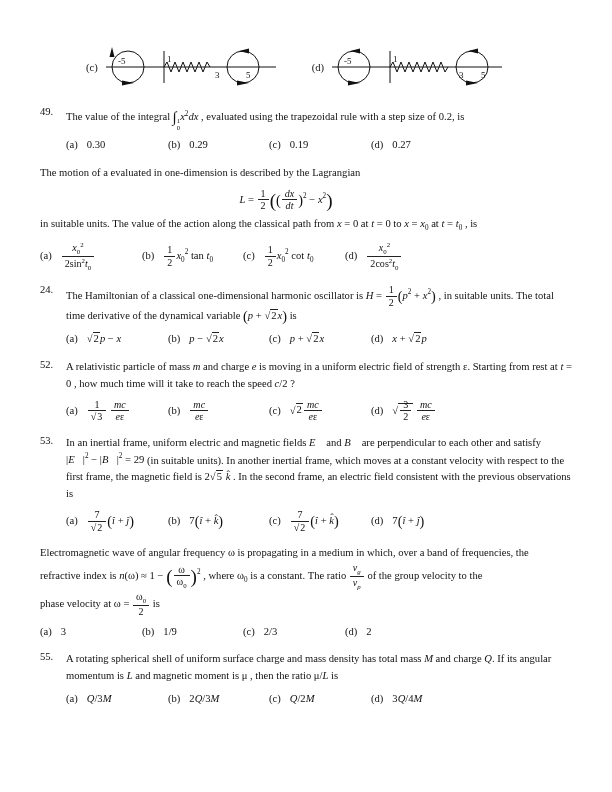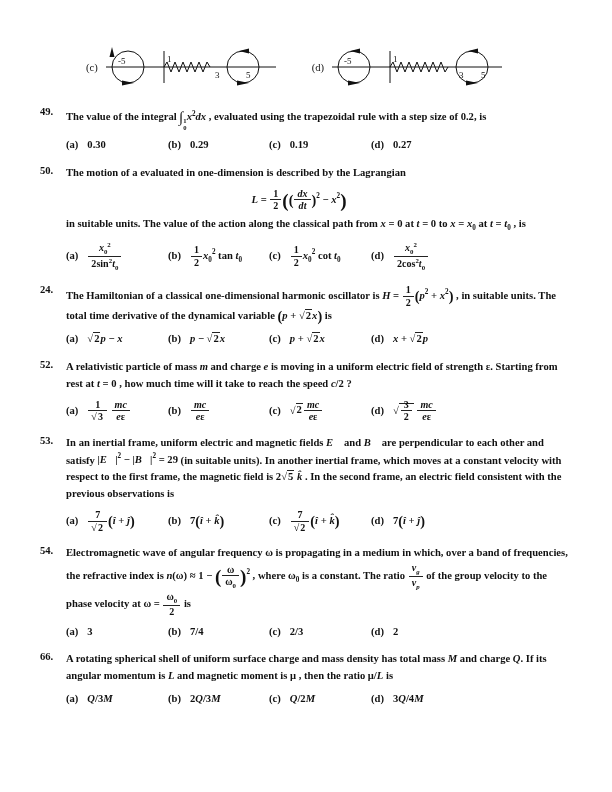--- a/index.html
+++ b/index.html
@@ -24,21 +24,21 @@
   .bp2{font-size:1.8em;vertical-align:middle;line-height:1;}
   
   .intg{font-size:1.4em;vertical-align:middle;}
   .lims{display:inline-flex;flex-direction:column;font-size:0.62em;line-height:1.1;vertical-align:-0.35em;text-align:left;}
   
   .fig-row{display:flex;align-items:center;gap:8px;margin:0 0 16px 46px;}
   .fig-label{flex:none;}
   .fig-gap{width:18px;flex:none;}
   svg text{font-family:"Liberation Serif",serif;font-size:9px;fill:#111;}
   
-  .q{display:flex;margin-bottom:12px;font-weight:bold;}
+  .q{display:flex;margin-bottom:12px;}
   .qnum{width:26px;flex:none;}
   .qbody{flex:1;min-width:0;}
   .stem{line-height:1.6;}
   .eq{text-align:center;margin:6px 40px 4px 0;}
   .opts{display:grid;grid-template-columns:102px 101px 102px 1fr;align-items:center;margin-top:6px;}
   .opt{display:flex;align-items:center;gap:9px;line-height:1.5;min-height:15px;}
   .olab{flex:none;}
 </style>
 </head>
 <body>
@@ -103,21 +103,20 @@
           </div>
         <div class="opt">
             <span class="olab">(d)</span>
             <span class="oval">0.27</span>
           </div>
       </div>
     </div>
   </div>
 
   <div class="q">
-    <div class="qnum">50.</div>
     <div class="qbody">
       <div class="stem">The motion of a evaluated in one-dimension is described by the Lagrangian</div>
       <div class="eq"><i>L</i> = <span class="frac"><span class="num">1</span><span class="den">2</span></span><span class="bp2">(</span><span class="bp">(</span><span class="frac"><span class="num"><i>dx</i></span><span class="den"><i>dt</i></span></span><span class="bp">)</span><sup>2</sup> − <i>x</i><sup>2</sup><span class="bp2">)</span></div>
       <div class="stem">in suitable units. The value of the action along the classical path from <i>x</i> = 0 at <i>t</i> = 0 to <i>x</i> = <i>x</i><sub>0</sub> at <i>t</i> = <i>t</i><sub>0</sub> , is</div>
       <div class="opts">
         <div class="opt">
             <span class="olab">(a)</span>
             <span class="oval"><span class="frac"><span class="num"><i>x</i><sub>0</sub><sup>2</sup></span><span class="den">2sin<sup>2</sup><i>t</i><sub>0</sub></span></span></span>
           </div>
         <div class="opt">
@@ -205,47 +204,46 @@
           </div>
         <div class="opt">
             <span class="olab">(d)</span>
             <span class="oval">7<span class="bp">(</span><i>î</i> + <i>ĵ</i><span class="bp">)</span></span>
           </div>
       </div>
     </div>
   </div>
 
   <div class="q">
-    <div class="qnum">54.</div>
     <div class="qbody">
       <div class="stem">Electromagnetic wave of angular frequency ω is propagating in a medium in which, over a band of frequencies, the refractive index is <i>n</i>(ω) ≈ 1 − <span class="bp2">(</span><span class="frac"><span class="num">ω</span><span class="den">ω<sub>0</sub></span></span><span class="bp2">)</span><sup>2</sup> , where ω<sub>0</sub> is a constant. The ratio <span class="frac"><span class="num"><i>v<sub>g</sub></i></span><span class="den"><i>v<sub>p</sub></i></span></span> of the group velocity to the</div>
       <div class="stem">phase velocity at ω = <span class="frac"><span class="num">ω<sub>0</sub></span><span class="den">2</span></span> is</div>
       <div class="opts">
         <div class="opt">
             <span class="olab">(a)</span>
             <span class="oval">3</span>
           </div>
         <div class="opt">
             <span class="olab">(b)</span>
-            <span class="oval">7/4</span>
+            <span class="oval">1/9</span>
           </div>
         <div class="opt">
             <span class="olab">(c)</span>
             <span class="oval">2/3</span>
           </div>
         <div class="opt">
             <span class="olab">(d)</span>
             <span class="oval">2</span>
           </div>
       </div>
     </div>
   </div>
 
   <div class="q">
-    <div class="qnum">66.</div>
+    <div class="qnum">55.</div>
     <div class="qbody">
       <div class="stem">A rotating spherical shell of uniform surface charge and mass density has total mass <i>M</i> and charge <i>Q</i>. If its angular momentum is <i>L</i> and magnetic moment is μ , then the ratio μ/<i>L</i> is</div>
       <div class="opts">
         <div class="opt">
             <span class="olab">(a)</span>
             <span class="oval"><i>Q</i>/3<i>M</i></span>
           </div>
         <div class="opt">
             <span class="olab">(b)</span>
             <span class="oval">2<i>Q</i>/3<i>M</i></span>

